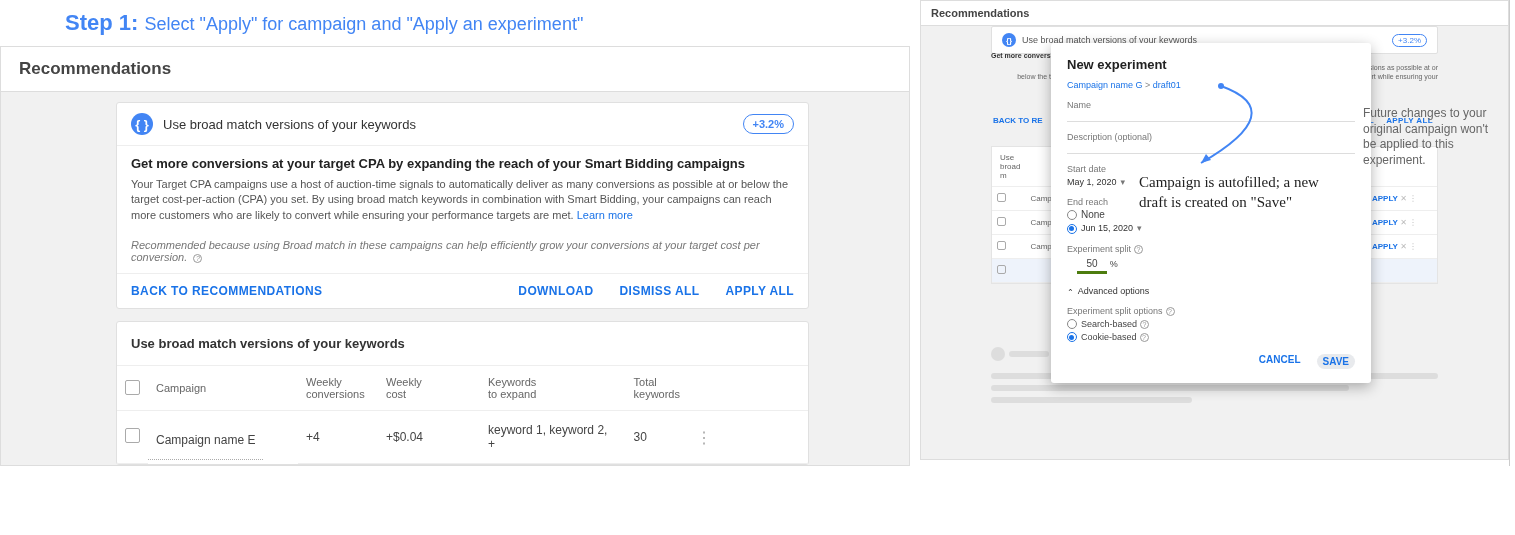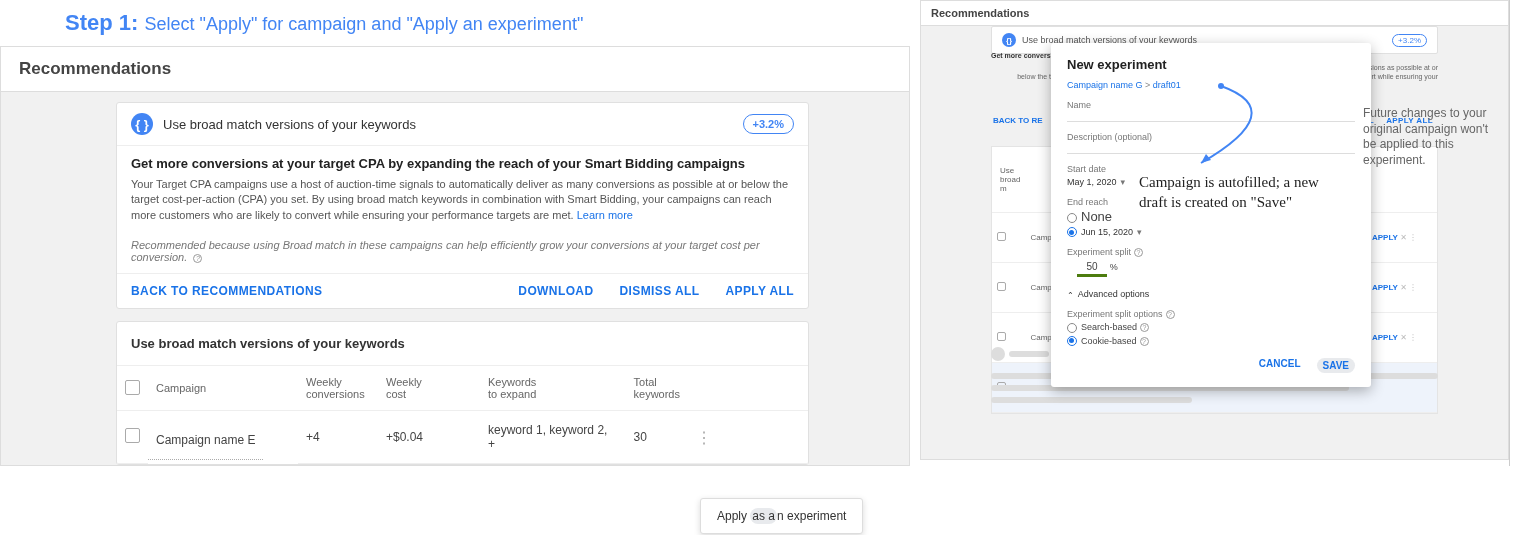--- a/index.html
+++ b/index.html
@@ -44,21 +44,21 @@
   .panel2 .rec-header { font-size:11px; padding:6px 10px;}
   .p2-card { position:absolute; left:70px; right:70px; top:25px; background:#fff; border:1px solid #e0e0e0; border-radius:2px; padding:6px 10px; display:flex; align-items:center; justify-content:space-between;}
   .p2-card .info-icon { width:14px;height:14px;font-size:8px;}
   .p2-card-txt{ font-size:9px; color:#555;}
   .p2-pill{ font-size:8px; border:1px solid #4285f4; color:#4285f4; border-radius:8px; padding:1px 5px;}
   .p2-body{ position:absolute; left:70px; right:70px; top:50px; font-size:7px; color:#666; line-height:1.3;}
   .p2-row{ position:absolute; right:75px; top:115px; display:flex; gap:12px;}
   .p2-row .blue-btn{font-size:8px;}
   .p2-back{position:absolute; left:72px; top:115px; font-size:8px; color:#1a73e8; font-weight:700;}
   .p2-table{position:absolute; left:70px; right:70px; top:145px; background:#fff; border:1px solid #e4e4e4;}
-  .p2-table td{font-size:8px; padding:19px 5px; border-bottom:1px solid #eee; color:#666;}
+  .p2-table td{font-size:8px; padding:6px 5px; border-bottom:1px solid #eee; color:#666;}
   .p2-table .sm-apply{color:#1a73e8; font-size:8px; font-weight:700;}
   .modal{position:absolute; left:130px; top:42px; width:320px; background:#fff; box-shadow:0 4px 14px rgba(0,0,0,0.3); border-radius:3px; padding:14px 16px; font-size:10px; color:#444;}
   .modal h3{font-size:13px; font-weight:600; color:#222; margin-bottom:8px;}
   .crumb{color:#1a73e8; font-size:9px; margin-bottom:4px;}
   .crumb .sep{color:#888;}
   .lbl{font-size:9px; color:#777; display:block; margin-top:10px; margin-bottom:2px;}
   .date-val{color:#333; font-size:9px; display:inline-flex; align-items:center; gap:4px;}
   .radio{width:10px;height:10px;border-radius:50%;border:1.5px solid #888;display:inline-block;vertical-align:middle;margin-right:4px; position:relative;}
   .radio.on{border-color:#1a73e8;}
   .radio.on::after{content:"";position:absolute;width:5px;height:5px;background:#1a73e8;border-radius:50%;left:1.3px;top:1.3px;}
@@ -142,23 +142,20 @@
                 <td class="right">+4</td>
                 <td class="right">+$0.04</td>
                 <td style="padding-left:40px;">keyword 1, keyword 2, + </td>
                 <td class="right">30</td>
                 <td class="right"><span class="dots">⋮</span></td>
               </tr>
             </tbody>
         </table>
       </div>
     </div>
-    <div class="popup">
-      <span>Apply </span><span class="highlight">as a</span><span>n experiment</span>
-    </div>
   </div>
 
   <div class="panel2">
     <div class="bg">
       <div class="rec-header">Recommendations</div>
       <div class="p2-card">
         <div style="display:flex;align-items:center;gap:6px;">
             <span class="info-icon">{}</span>
             <span class="p2-card-txt">Use broad match versions of your keywords</span>
           </div>
@@ -227,21 +224,21 @@
         <span class="lbl">Name</span>
         <div style="border-bottom:1px solid #ddd; height:10px;"></div>
         <span class="lbl">Description (optional)</span>
         <div style="border-bottom:1px solid #ddd;height:10px;"></div>
         <span class="lbl">Start date</span>
         <span class="date-val">
             <span>May 1, 2020</span> 
             <span style="color:#777;">▾</span>
           </span>
         <span class="lbl">End reach</span>
-        <div style="margin:2px 0;"><span class="radio"></span><span style="font-size:13px;">None</span></div>
+        <div style="margin:2px 0;"><span class="radio"></span><span style="font-size:10px;">None</span></div>
         <div><span class="radio on"></span><span class="date-val">
               <span>Jun 15, 2020</span> 
               <span style="color:#777;">▾</span>
             </span></div>
         <span class="lbl"><span>Experiment split</span><span class="qmark">?</span></span>
         <span class="split-box">50</span> <span style="font-size:9px;">%</span>
         <div class="adv"><span class="chev">⌄</span><span>Advanced options</span></div>
         <span class="lbl"><span>Experiment split options</span><span class="qmark">?</span></span>
         <div style="margin:2px 0;"><span class="radio"></span><span style="font-size:9px;">Search-based</span><span class="qmark">?</span></div>
         <div><span class="radio on"></span><span style="font-size:9px;">Cookie-based</span><span class="qmark">?</span></div>

